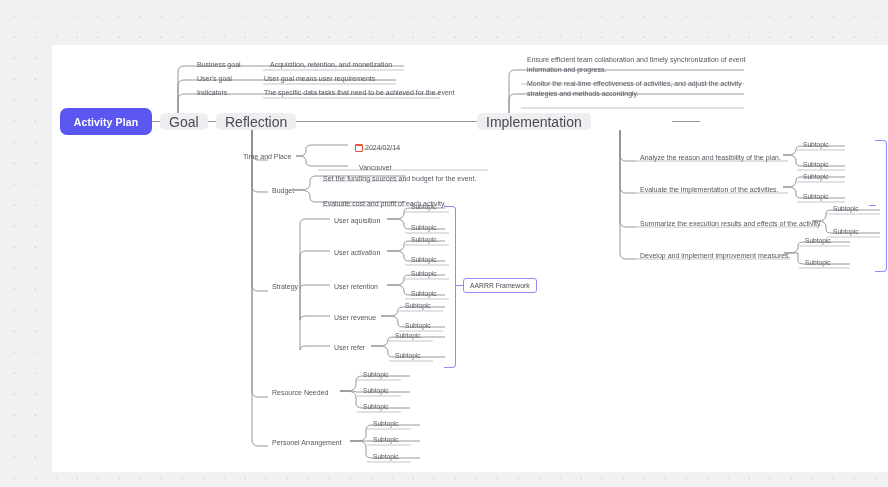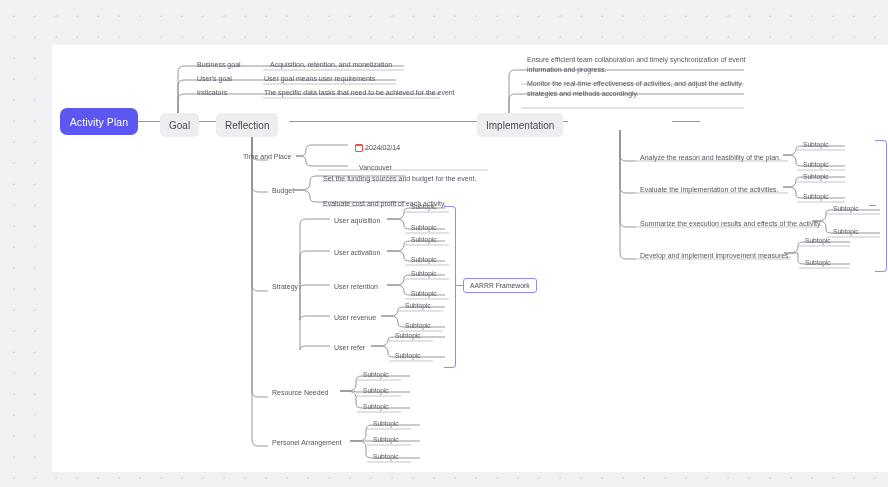--- a/index.html
+++ b/index.html
@@ -16,29 +16,29 @@
     position:absolute;left:52px;top:45px;width:836px;height:427px;
     background:#ffffff;
   }
   .map{position:absolute;left:0;top:0;width:888px;height:487px;}
   svg.links{position:absolute;left:0;top:0;width:888px;height:487px;overflow:visible;}
 
   
   .node{position:absolute;white-space:nowrap;}
 
   .root{
-    left:60px;top:108px;width:78px;height:27px;
+    left:60px;top:108px;width:92px;height:27px;
     background:#5b57f0;border-radius:7px;
-    color:#ffffff;font-size:10.5px;font-weight:normal;
+    color:#ffffff;font-size:10.5px;font-weight:bold;
     display:flex;align-items:center;justify-content:center;
     letter-spacing:.1px;
   }
   .lvl1{
     background:#eeeef1;border-radius:5px;color:#4a4a55;
-    font-size:10px;height:24px;padding:0 9px;
+    font-size:14px;height:17px;padding:0 9px;
     display:flex;align-items:center;justify-content:center;
   }
   .lbl{
     color:#55555f;font-size:7px;
     display:flex;align-items:flex-end;
     line-height:9px;
   }
   .lbl.two{align-items:flex-start;white-space:normal;line-height:9.5px;}
   .sub{color:#5a5a64;font-size:6.6px;}
   .date-chip{display:flex;align-items:center;gap:2px;}

